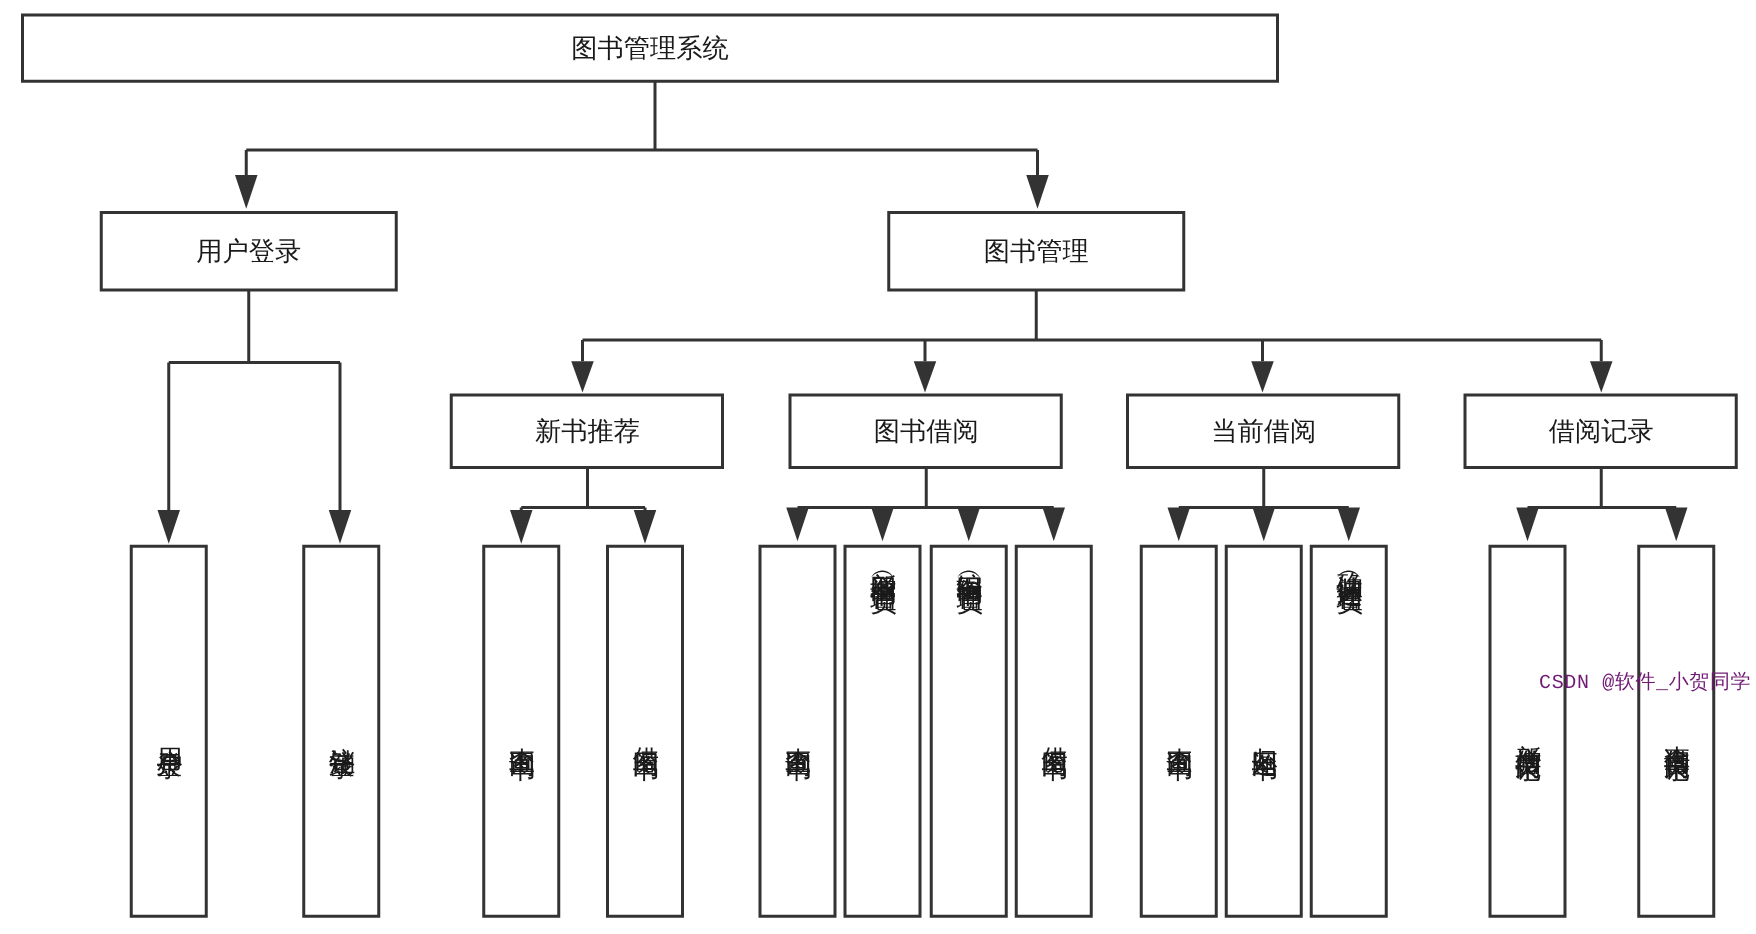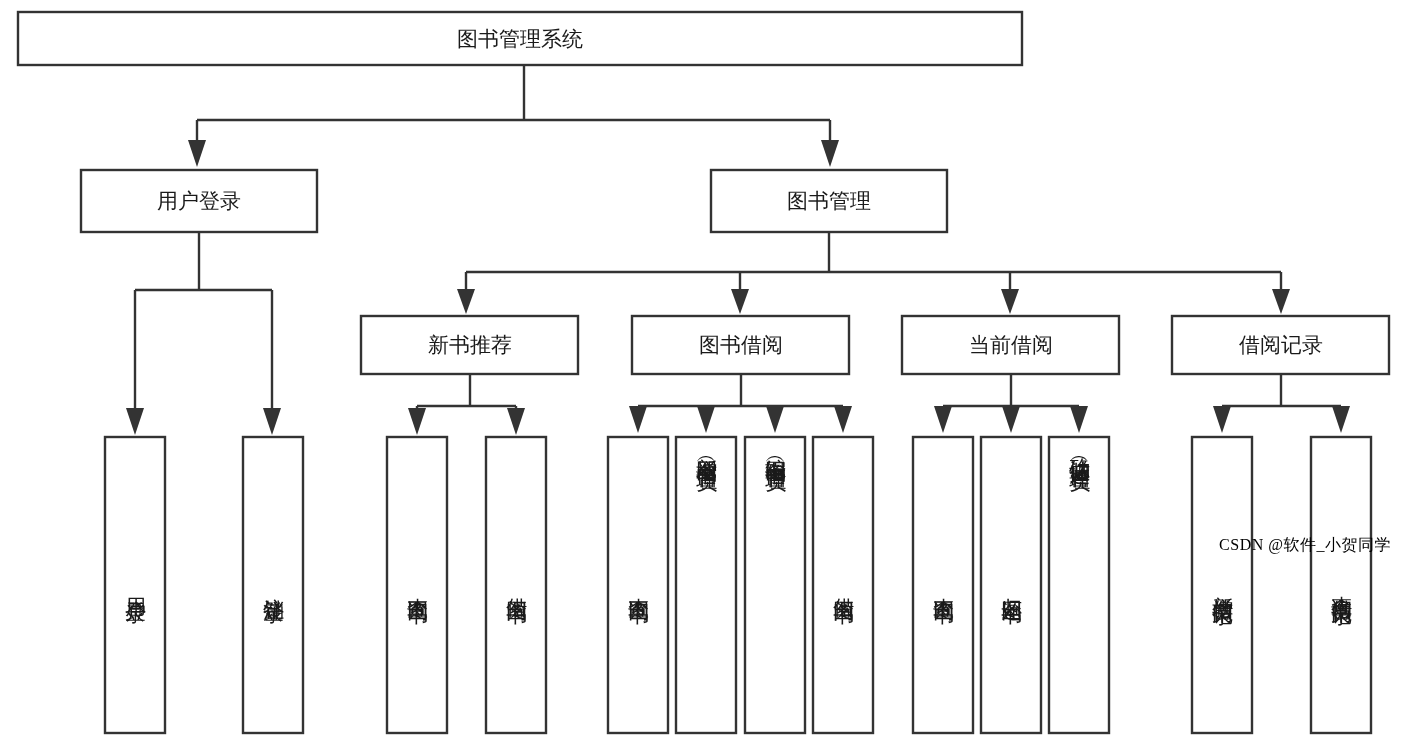--- a/index.html
+++ b/index.html
@@ -62,25 +62,25 @@
     text-orientation: upright;
     font-family: "DejaVu Sans", "Liberation Sans", sans-serif;
     font-size: 21px;
     line-height: 1.02;
     letter-spacing: 2px;
     color: #1a1a1a;
     white-space: nowrap;
   }
   #watermark {
     position: absolute;
-    right: 14px;
+    right: 4px;
     bottom: 6px;
-    font-family: Liberation Serif, serif;
+    font-family: Liberation Mono, monospace;
     font-size: 16px;
-    color: #000000;
+    color: #701a75;
     letter-spacing: 0.5px;
     user-select: none;
   }
 </style>
 </head>
 <body>
 
 <div id="diagram-root">
 
   <svg id="tree-svg" viewBox="0 0 1405 747">

